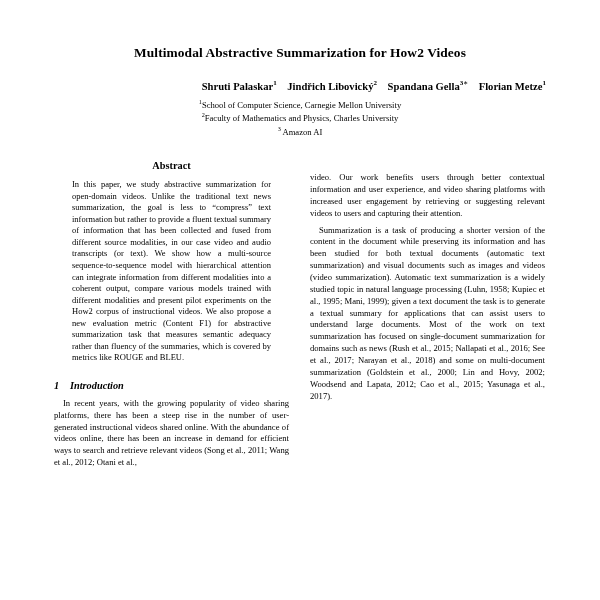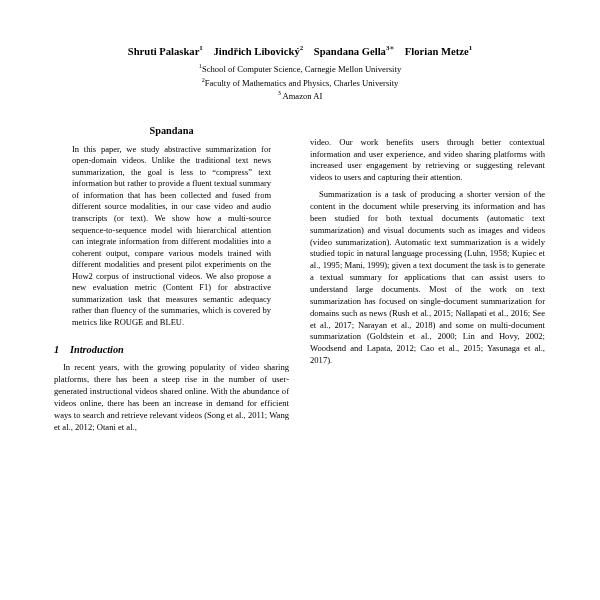--- a/index.html
+++ b/index.html
@@ -23,21 +23,21 @@
   }
   .title {
     text-align: center;
     font-size: 13.4px;
     font-weight: bold;
     line-height: 1.3;
     margin: 0 0 18px 0;
     letter-spacing: 0.1px;
   }
   .authors {
-    text-align: center;
+    text-align: right;
     font-size: 10.6px;
     font-weight: bold;
     margin: 0 0 3px 0;
     line-height: 1.4;
   }
   .authors sup {
     font-size: 7px;
     font-weight: bold;
     vertical-align: super;
   }
@@ -103,39 +103,40 @@
   .col-right p.body:first-child {
     text-indent: 0;
     margin-top: 12px;
   }
 </style>
 </head>
 <body>
 
 <div class="page">
 
+  <h1 class="title">Multimodal Abstractive Summarization for How2 Videos</h1>
 
   <div class="authors">
     <span><span>Shruti Palaskar</span><sup>1</sup></span>&nbsp;&nbsp;&nbsp;
     <span><span>Jindřich Libovický</span><sup>2</sup></span>&nbsp;&nbsp;&nbsp;
     <span><span>Spandana Gella</span><sup>3∗</sup></span>&nbsp;&nbsp;&nbsp;
     <span><span>Florian Metze</span><sup>1</sup></span>
   </div>
 
   <div class="affil"><sup>1</sup><span>School of Computer Science, Carnegie Mellon University</span></div>
   <div class="affil"><sup>2</sup><span>Faculty of Mathematics and Physics, Charles University</span></div>
   <div class="affil"><sup>3</sup> <span>Amazon AI</span></div>
 
   <div class="emails">
   </div>
 
   <div class="columns">
 
     <div class="col col-left">
-      <div class="abstract-head">Spandana</div>
+      <div class="abstract-head">Abstract</div>
       <p class="abstract-body">In this paper, we study abstractive summarization for open-domain videos. Unlike the traditional text news summarization, the goal is less to “compress” text information but rather to provide a fluent textual summary of information that has been collected and fused from different source modalities, in our case video and audio transcripts (or text). We show how a multi-source sequence-to-sequence model with hierarchical attention can integrate information from different modalities into a coherent output, compare various models trained with different modalities and present pilot experiments on the How2 corpus of instructional videos. We also propose a new evaluation metric (Content F1) for abstractive summarization task that measures semantic adequacy rather than fluency of the summaries, which is covered by metrics like ROUGE and BLEU.</p>
 
       <div class="section-head">
         <span class="num">1</span><span>Introduction</span>
       </div>
       <p class="body first">In recent years, with the growing popularity of video sharing platforms, there has been a steep rise in the number of user-generated instructional videos shared online. With the abundance of videos online, there has been an increase in demand for efficient ways to search and retrieve relevant videos (Song et al., 2011; Wang et al., 2012; Otani et al.,</p>
     </div>
 
     <div class="col col-right">
       <p class="body">video. Our work benefits users through better contextual information and user experience, and video sharing platforms with increased user engagement by retrieving or suggesting relevant videos to users and capturing their attention.</p>

